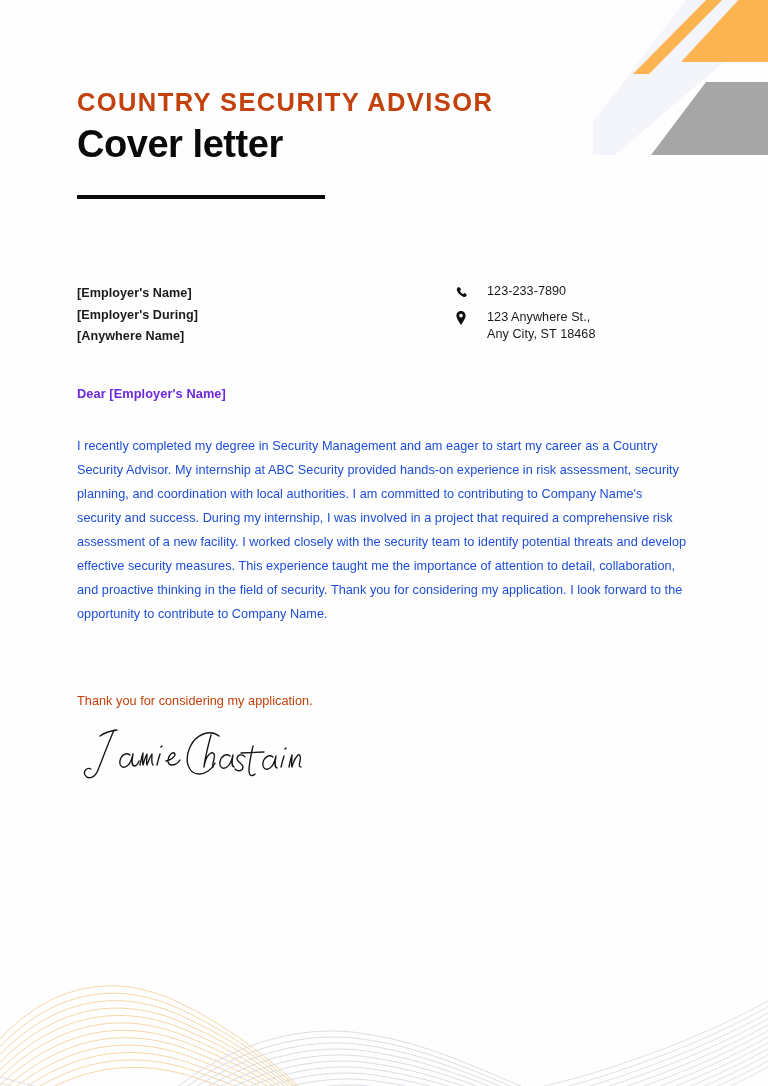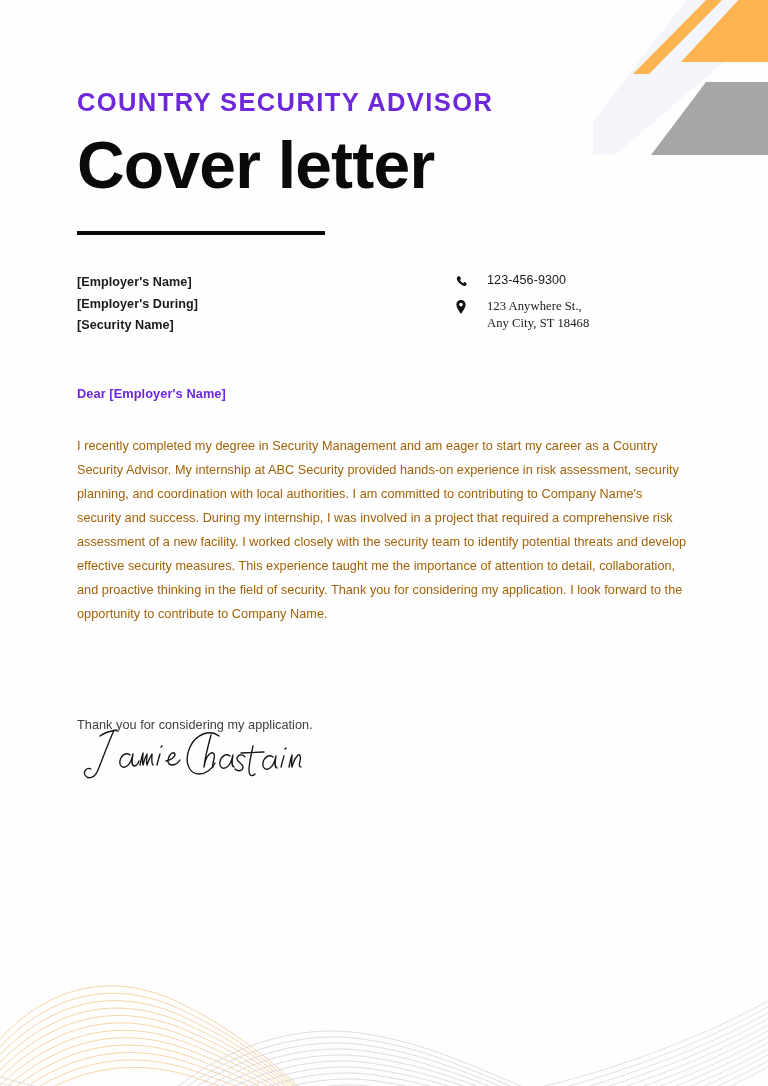--- a/index.html
+++ b/index.html
@@ -47,44 +47,44 @@
   .header {
     position: absolute;
     left: 77px;
     top: 88px;
     width: 620px;
   }
   .eyebrow {
     font-size: 25.5px;
     font-weight: bold;
     letter-spacing: 0.055em;
-    color: #6d28d9;
+    color: #c2410c;
     line-height: 1.1;
     white-space: nowrap;
   }
   .main-title {
-    font-size: 66px;
+    font-size: 38px;
     font-weight: bold;
     letter-spacing: -0.012em;
     color: #0A0A0A;
     line-height: 1.08;
-    margin-top: 14px;
+    margin-top: 8px;
   }
   .title-rule {
     margin-top: 30px;
     width: 248px;
     height: 4px;
     background: #0A0A0A;
   }
 
   
   .info-row {
     position: absolute;
     left: 77px;
-    top: 272px;
+    top: 283px;
     width: 614px;
     display: flex;
     justify-content: space-between;
     align-items: flex-start;
   }
 
   .employer-block {
     font-size: 12.6px;
     font-weight: bold;
     line-height: 21.6px;
@@ -97,21 +97,21 @@
     width: 236px;
     font-size: 12.6px;
     line-height: 1.35;
     color: #1A1A1A;
   }
   .contact-item {
     display: flex;
     align-items: flex-start;
     margin-bottom: 9px;
   }
-  .contact-item:last-child { margin-bottom: 0; font-family: Liberation Serif, serif; }
+  .contact-item:last-child { margin-bottom: 0; }
   .contact-icon {
     width: 17px;
     min-width: 17px;
     height: 16px;
     display: flex;
     align-items: center;
     justify-content: flex-start;
     margin-top: 1px;
   }
   .contact-text {
@@ -132,32 +132,32 @@
   }
 
   
   .body-copy {
     position: absolute;
     left: 77px;
     top: 434px;
     width: 612px;
     font-size: 12.7px;
     line-height: 24px;
-    color: #a16207;
+    color: #1d4ed8;
     text-align: left;
     letter-spacing: 0.003em;
   }
 
   .closing {
     position: absolute;
     left: 77px;
-    top: 713px;
+    top: 689px;
     font-size: 12.7px;
     line-height: 24px;
-    color: #404040;
+    color: #c2410c;
     letter-spacing: 0.003em;
   }
 
   
   .signature {
     position: absolute;
     left: 78px;
     top: 722px;
     width: 230px;
     height: 62px;
@@ -183,32 +183,32 @@
     <div class="eyebrow">COUNTRY SECURITY ADVISOR</div>
     <div class="main-title">Cover letter</div>
     <div class="title-rule"></div>
   </div>
 
   <div class="info-row">
 
     <div class="employer-block">
       <div class="employer-line">[Employer's Name]</div>
       <div class="employer-line">[Employer's During]</div>
-      <div class="employer-line">[Security Name]</div>
+      <div class="employer-line">[Anywhere Name]</div>
     </div>
 
     <div class="contact-block">
 
       <div class="contact-item">
         <span class="contact-icon">
           <svg width="13" height="13" viewBox="0 0 24 24" fill="#111111">
             <path d="M7.6 2.2c-.5-.5-1.3-.4-1.8.1L4.2 4c-1 1-1.3 2.5-.8 3.8 1 2.7 2.7 5.4 4.9 7.6 2.2 2.2 4.9 3.9 7.6 4.9 1.3.5 2.8.2 3.8-.8l1.7-1.6c.5-.5.6-1.3.1-1.8l-2.6-2.8c-.5-.5-1.3-.5-1.8-.1l-1.7 1.4c-.4.3-.9.3-1.3 0-.9-.6-1.8-1.3-2.6-2.1-.8-.8-1.5-1.7-2.1-2.6-.3-.4-.3-.9 0-1.3l1.4-1.7c.4-.5.4-1.3-.1-1.8L7.6 2.2z"></path>
           </svg>
         </span>
-        <span class="contact-text">123-456-9300</span>
+        <span class="contact-text">123-233-7890</span>
       </div>
 
 
       <div class="contact-item">
         <span class="contact-icon">
           <svg width="12" height="14" viewBox="0 0 24 28" fill="#111111">
             <path d="M12 0C6.9 0 2.8 4.1 2.8 9.2c0 6.9 9.2 18.8 9.2 18.8s9.2-11.9 9.2-18.8C21.2 4.1 17.1 0 12 0zm0 12.8c-2 0-3.6-1.6-3.6-3.6S10 5.6 12 5.6s3.6 1.6 3.6 3.6-1.6 3.6-3.6 3.6z"></path>
           </svg>
         </span>
         <span class="contact-text">

